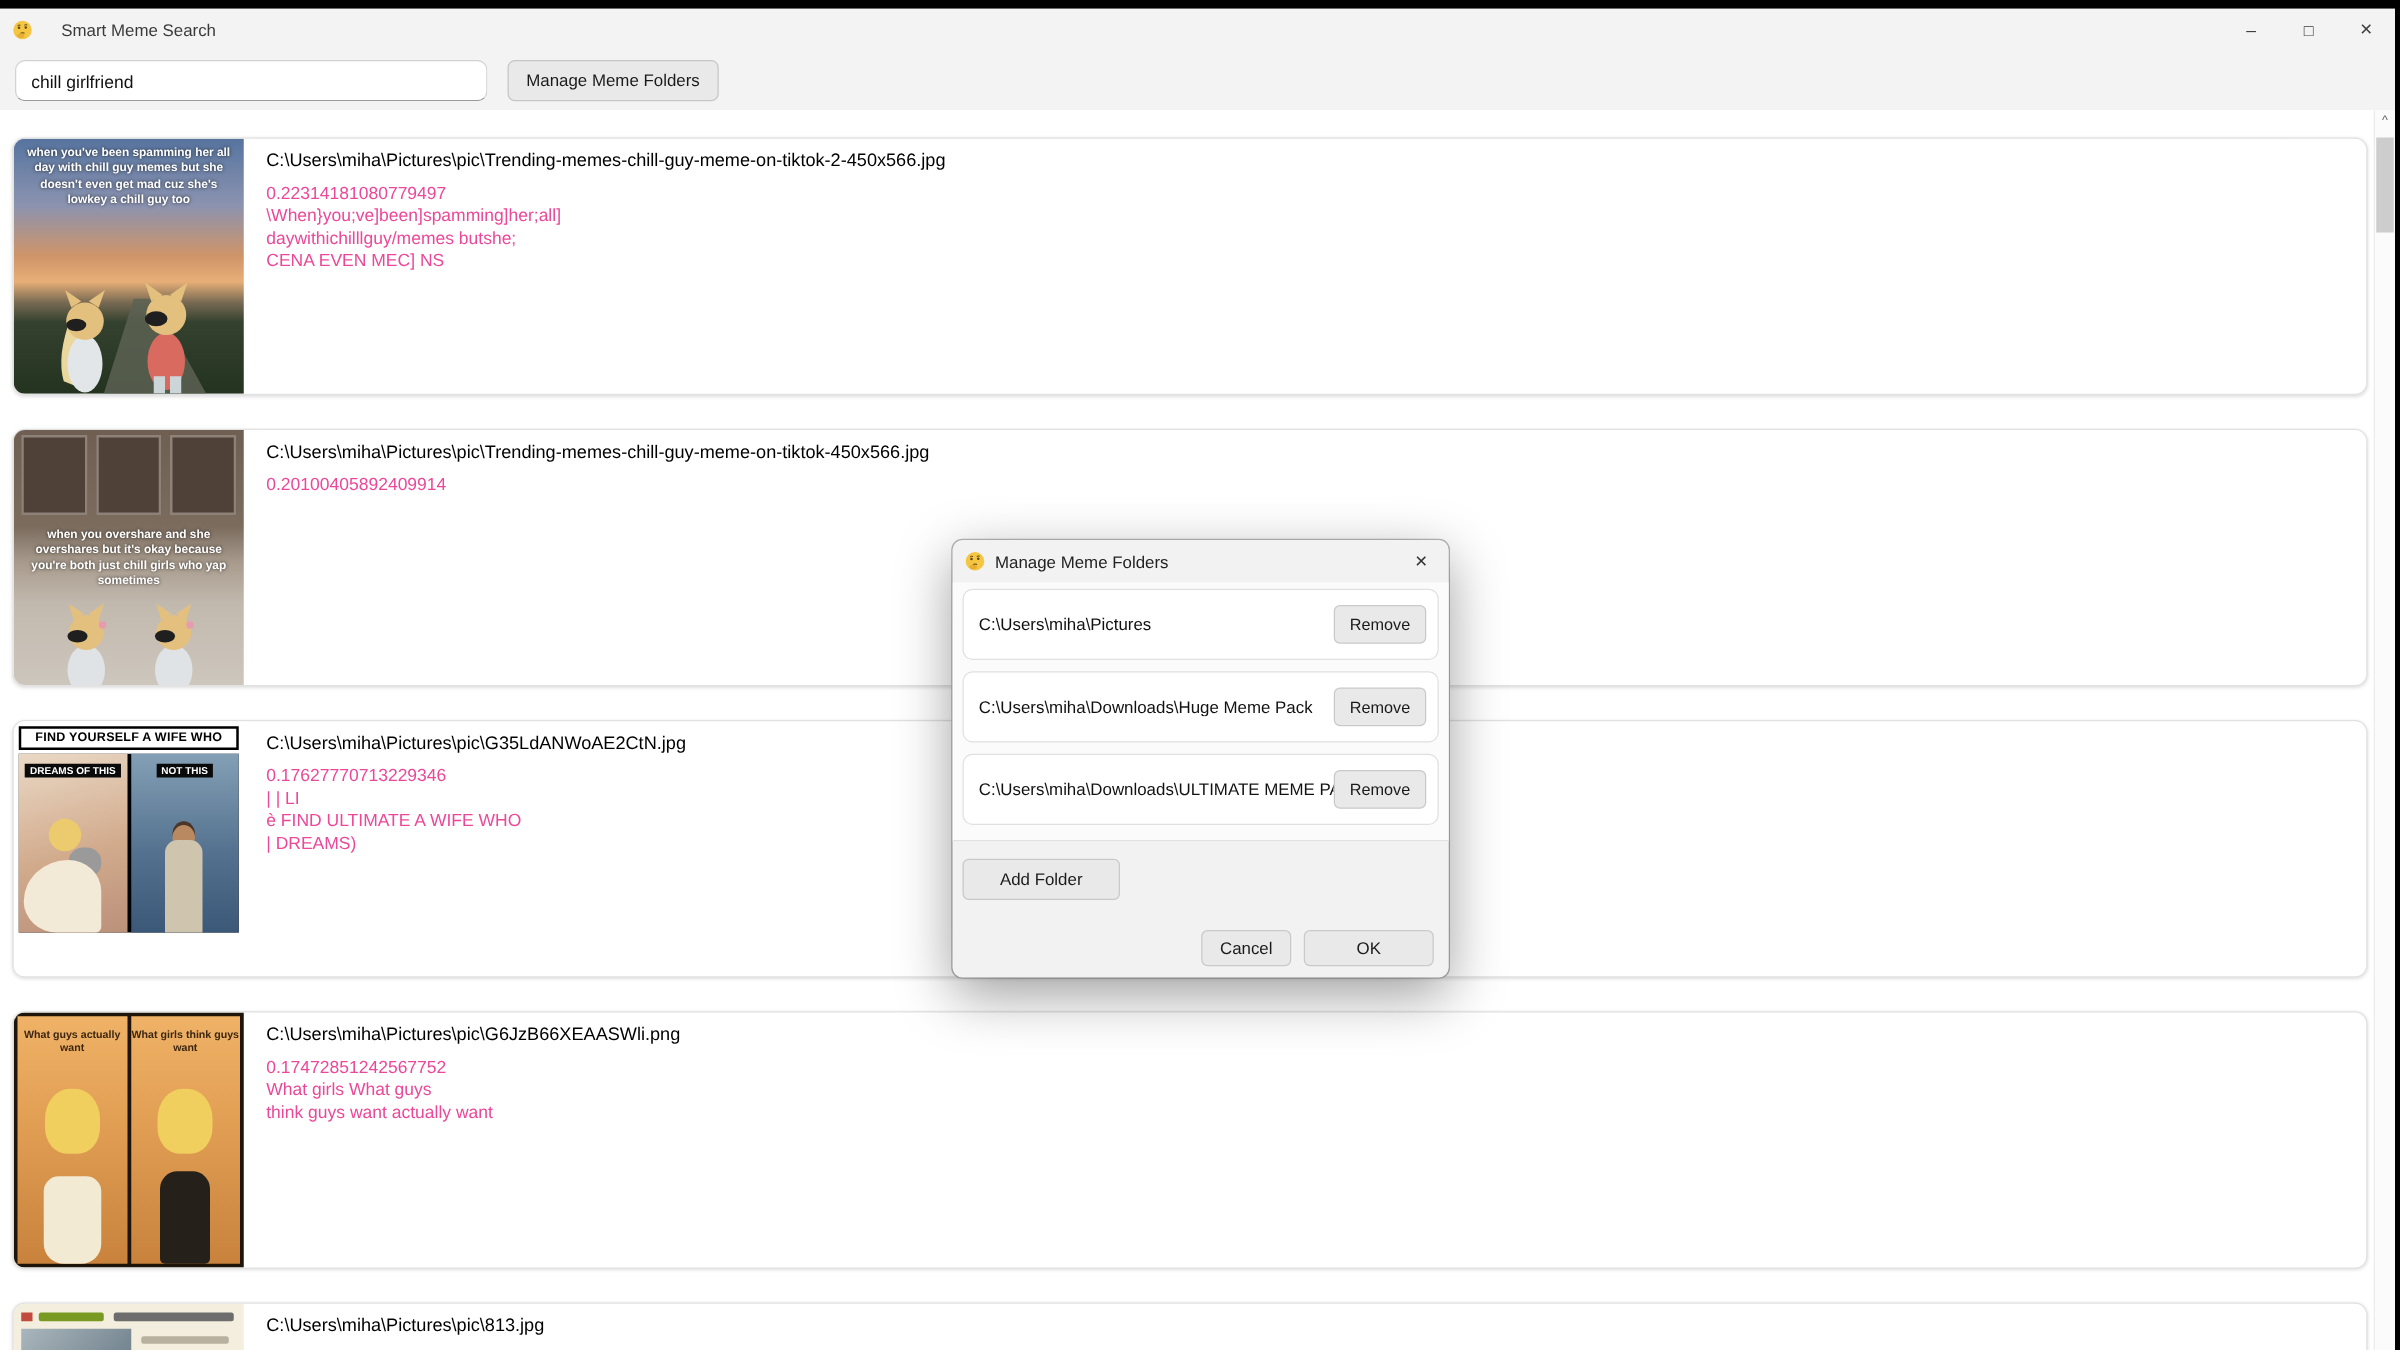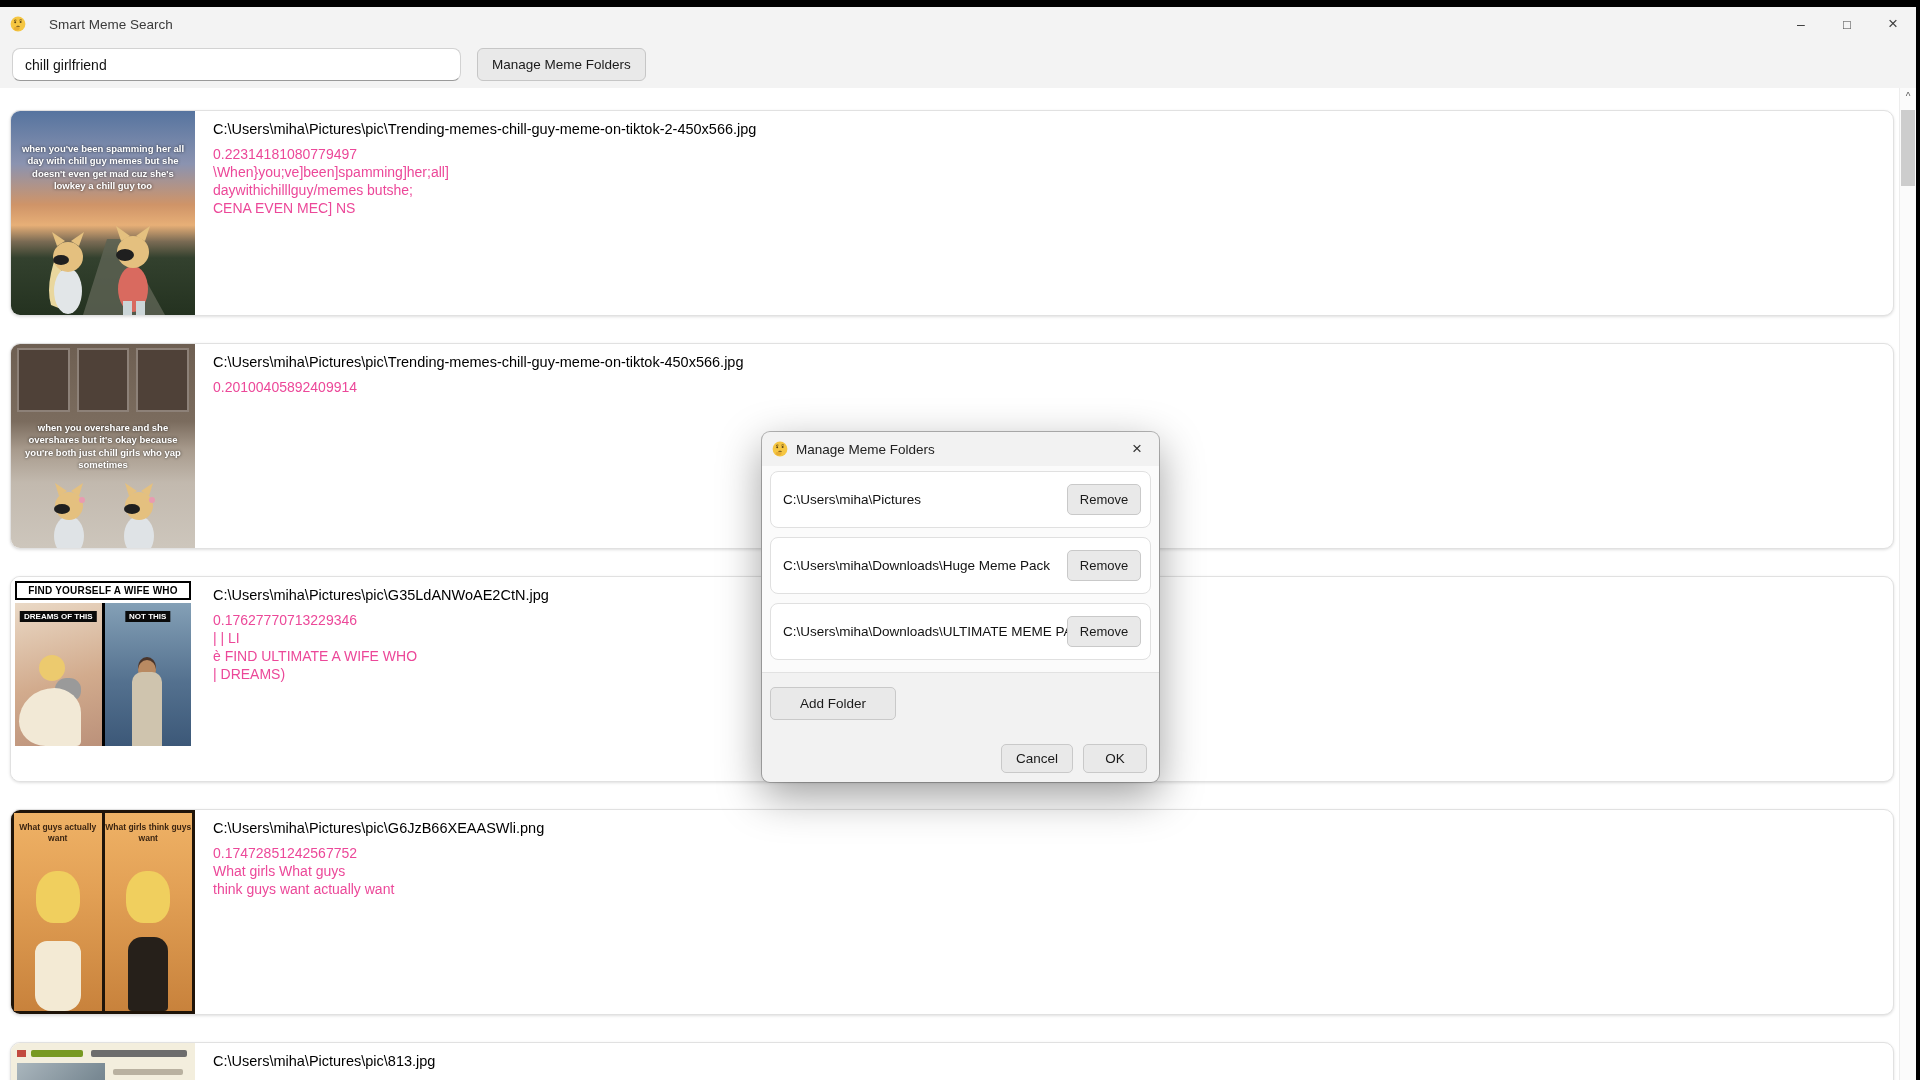--- a/index.html
+++ b/index.html
@@ -13,21 +13,21 @@
   .app-icon { width:16px; height:16px; margin-left:10px; }
   .title-text { margin-left:23px; font-size:13.5px; color:#3a3a3a; }
   .win-controls { margin-left:auto; display:flex; height:34px; }
   .win-btn { width:46px; height:34px; display:flex; align-items:center; justify-content:center;
     color:#404040; font-size:14px; }
   .win-btn.max { font-size:13px; }
   .win-btn.close { font-size:17px; }
 
   
   .toolbar { height:47px; display:flex; align-items:center; padding-left:12px; background:#f3f3f3; }
-  .search-input { width:449px; height:33px; border:1px solid #d2d2d2; border-bottom-color:#9a9a9a;
+  .search-input { width:378px; height:33px; border:1px solid #d2d2d2; border-bottom-color:#9a9a9a;
     border-radius:8px; background:#fff; font-size:14px; padding:0 12px; color:#111; outline:none;
     font-family:"Liberation Sans","DejaVu Sans",sans-serif; }
   .manage-btn { margin-left:16px; height:33px; padding:0 14px; background:#e9e9e9;
     border:1px solid #c6c6c6; border-radius:6px; font-size:13.5px; color:#1a1a1a;
     display:flex; align-items:center; }
 
   
   .content { position:absolute; top:81px; left:0; right:17px; bottom:0; background:#fff;
     overflow:hidden; padding-top:22px; }
   .card { height:206px; margin:0 5px 27px 10px; background:#fff; border:1px solid #e1e1e1;
@@ -43,21 +43,21 @@
   .scroll-up { height:17px; display:flex; align-items:center; justify-content:center;
     color:#5a5a5a; font-size:10px; }
   .scroll-thumb { position:absolute; top:22px; left:1px; right:1px; height:76px; background:#cdcdcd; }
 
   
   .t1 { background:linear-gradient(180deg,#56749f 0%,#8b93b0 26%,#cf9468 46%,#e7af77 56%,
         #7a6b54 64%,#33412e 72%,#243220 100%); }
   .t1-cap,.t2-cap { position:absolute; left:0; right:0; text-align:center; color:#fff;
     font-size:9.5px; font-weight:bold; line-height:1.3; padding:6px 8px;
     text-shadow:0 0 3px rgba(0,0,0,.75); }
-  .t1-cap { top:0;margin-top:26px; }
+  .t1-cap { top:0; }
   .t1-fig,.t2-fig { position:absolute; bottom:0; left:0; width:100%; }
 
   .t2 { background:linear-gradient(180deg,#6e5f52 0%,#7b6c5e 38%,#a89b8d 52%,#c2b9ae 68%,#cdc6bc 100%); }
   .t2-frames { position:absolute; top:4px; left:6px; right:6px; display:flex; gap:7px; height:64px; }
   .t2-frame { flex:1; background:#4f4138; border:2px solid #8d8178; }
   .t2-cap { top:72px; }
 
   .t3 { background:#fff; padding:4px 4px 0 4px; }
   .t3-head { background:#fff; border:2px solid #000; color:#000; font-weight:bold; font-size:10px;
     text-align:center; padding:2px 0; letter-spacing:.2px; white-space:nowrap; }
@@ -111,21 +111,21 @@
   .remove-btn { margin-left:auto; flex:0 0 74px; height:31px; background:#e9e9e9;
     border:1px solid #c9c9c9; border-radius:5px; font-size:13px; color:#1a1a1a;
     display:flex; align-items:center; justify-content:center; }
   .dlg-footer { padding:14px 12px 0 8px; }
   .add-folder-btn { width:126px; height:33px; background:#e9e9e9; border:1px solid #c9c9c9;
     border-radius:5px; font-size:13.5px; color:#1a1a1a; display:flex; align-items:center;
     justify-content:center; }
   .dlg-actions { display:flex; justify-content:flex-end; gap:10px; margin-top:24px; }
   .dlg-btn { height:29px; background:#e9e9e9; border:1px solid #c9c9c9; border-radius:5px;
     font-size:13.5px; color:#1a1a1a; display:flex; align-items:center; justify-content:center; }
-  .cancel-btn { width:72px; } .ok-btn { width:64px; }
+  .cancel-btn { width:72px; } .ok-btn { width:104px; }
 </style>
 </head>
 <body>
 
 <div class="window">
 
   <div class="titlebar">
     <svg class="app-icon" viewBox="0 0 16 16">
       <circle cx="8" cy="8" r="7.4" fill="#f5c642"></circle>
       <circle cx="5.2" cy="6.2" r="1" fill="#5a4315"></circle>

